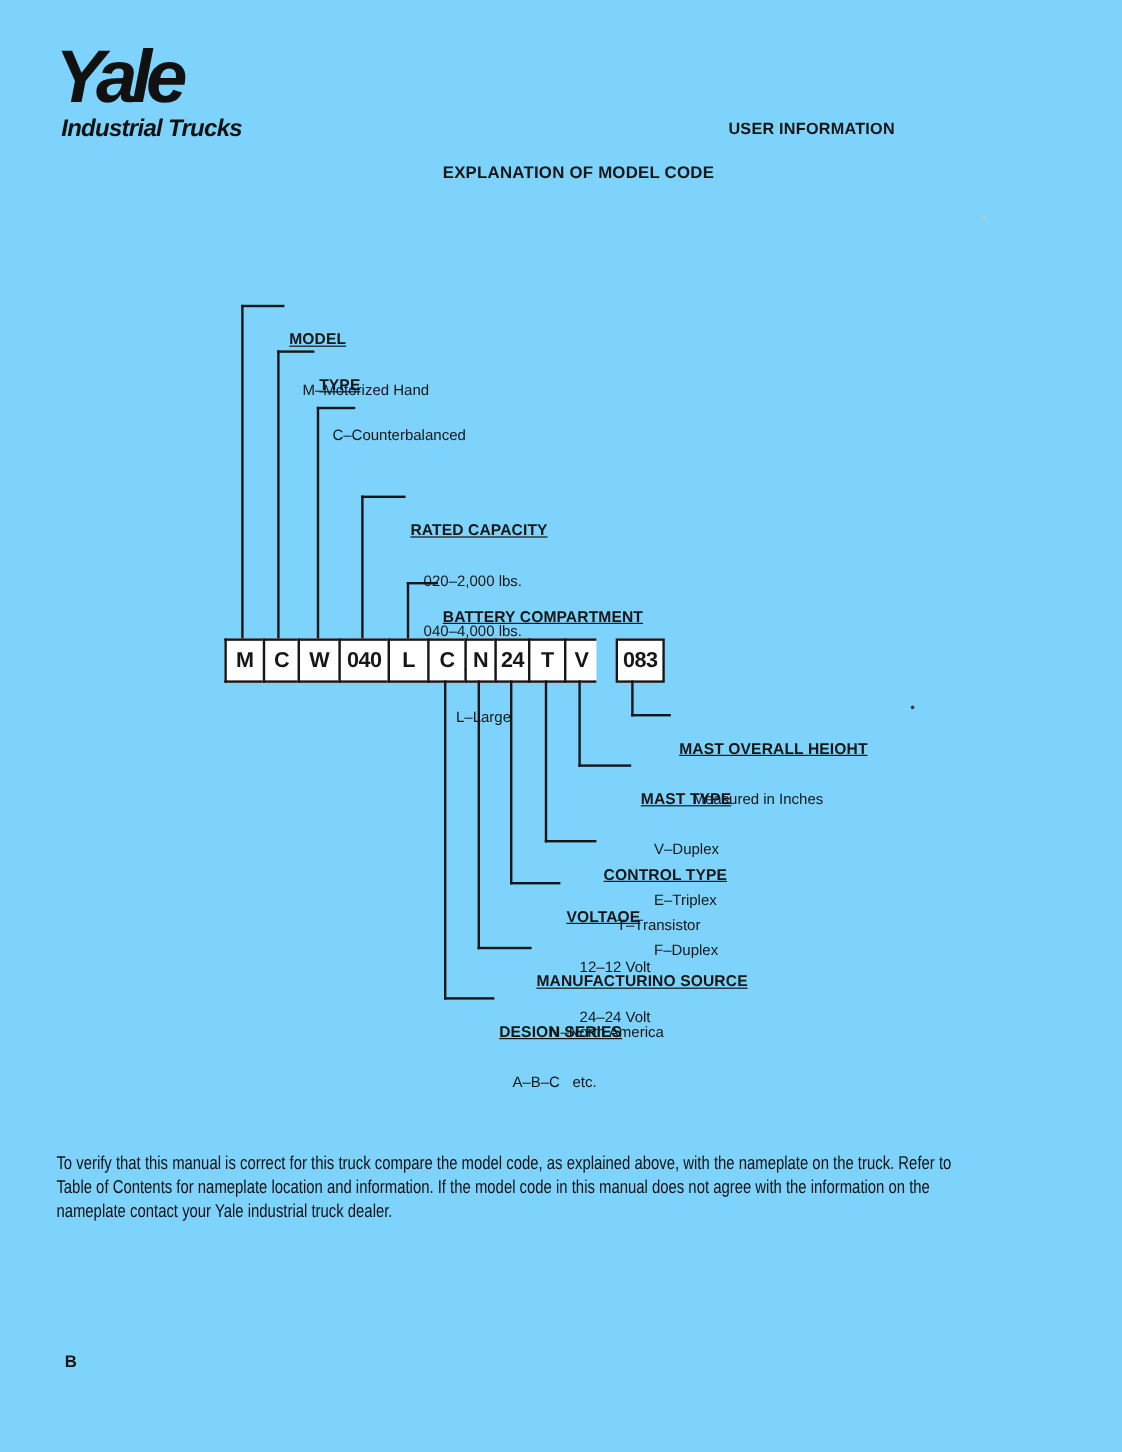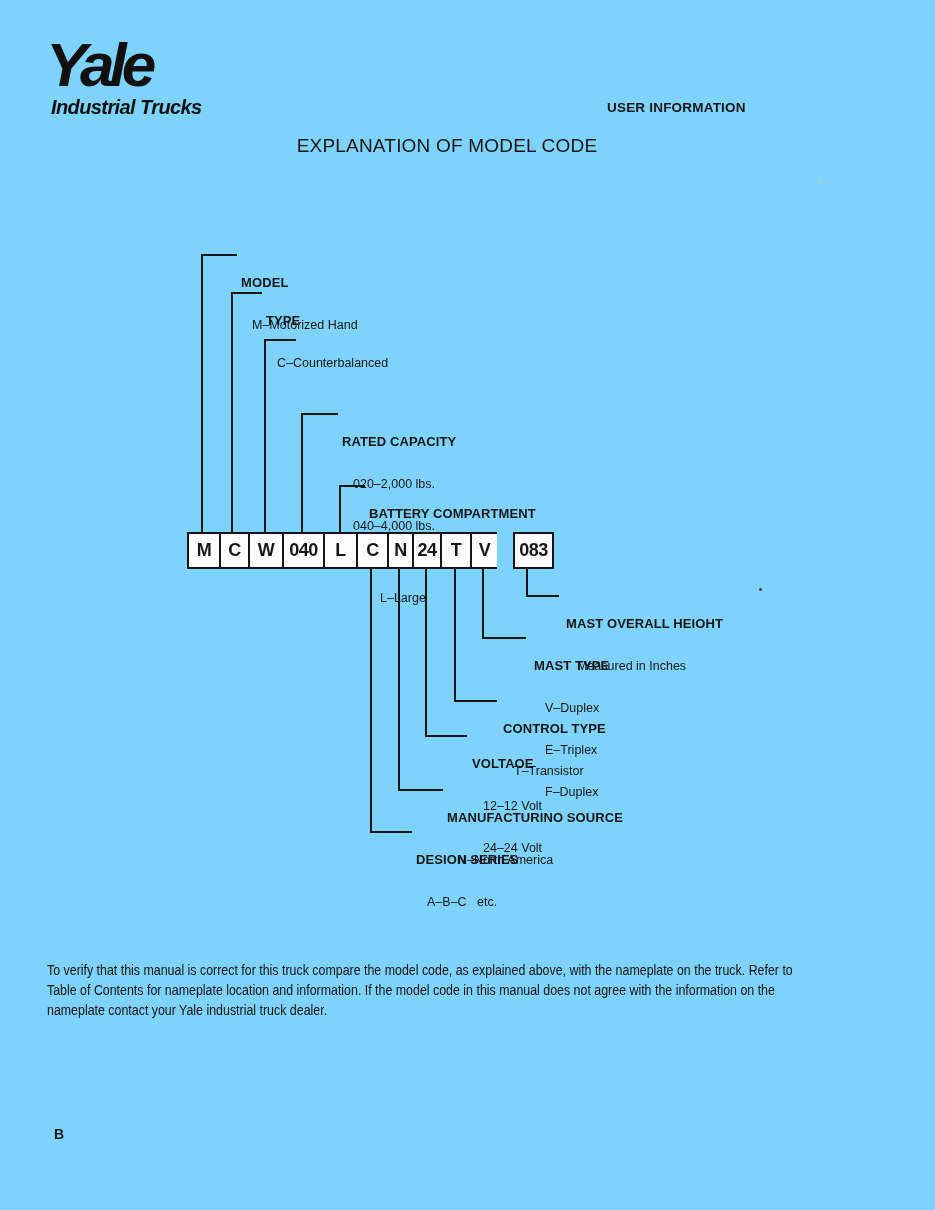--- a/index.html
+++ b/index.html
@@ -15,36 +15,36 @@
   .logo-sub {
     position:absolute; left:51px; top:96px; font-size:20px; font-weight:bold;
     font-style:italic; letter-spacing:-0.6px; color:#111;
   }
   .user-info {
     position:absolute; left:607px; top:100px; width:240px; text-align:left;
     font-weight:bold; font-size:13.5px; letter-spacing:0.2px;
   }
   .doc-title {
     position:absolute; left:0; top:135px; width:894px; text-align:center;
-    font-weight:normal; font-size:19px; letter-spacing:0.2px;
+    font-weight:bold; font-size:14px; letter-spacing:0.2px;padding-left:35px;
   }
   
   .vl { position:absolute; width:2px; background:#161616; }
   .hl { position:absolute; height:2px; background:#161616; }
   
   .code-row { position:absolute; left:187px; top:532px; display:flex; }
   .code-box {
     box-sizing:border-box; height:37px; border:2px solid #161616; border-right:none;
     text-align:center; font-weight:bold; font-size:18px; line-height:32px;
     letter-spacing:-0.5px; background:#fefefe;
   }
   .code-box.last { border-right:2px solid #161616; }
   
   .lbl { position:absolute; line-height:14px; white-space:pre; }
-  .lbl-title { font-weight:bold; font-size:13px; letter-spacing:0.1px; }
+  .lbl-title { font-weight:bold; font-size:13px; letter-spacing:0.1px;text-decoration:underline; }
   .lbl-line { font-size:12.5px; padding-left:11px; }
   
   .body-text {
     position:absolute; left:47px; top:960px; font-size:15.5px; line-height:20px;
     white-space:nowrap; transform:scaleX(0.8); transform-origin:left top; color:#111;
   }
   .page-letter { position:absolute; left:54px; top:1126px; font-weight:bold; font-size:14px; }
   .speck { position:absolute; border-radius:50%; }
   .speck-1 { left:759px; top:588px; width:3px; height:3px; background:#3a3a3a; }
   .speck-2 { left:819px; top:180px; width:3px; height:3px; background:#c4c4c4; }

